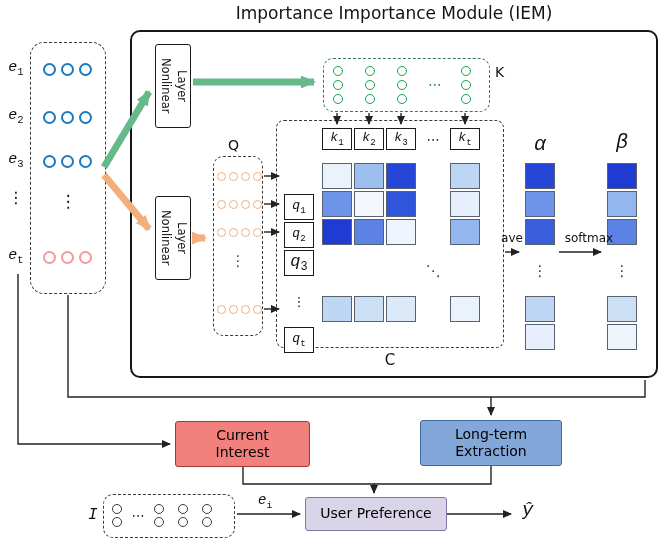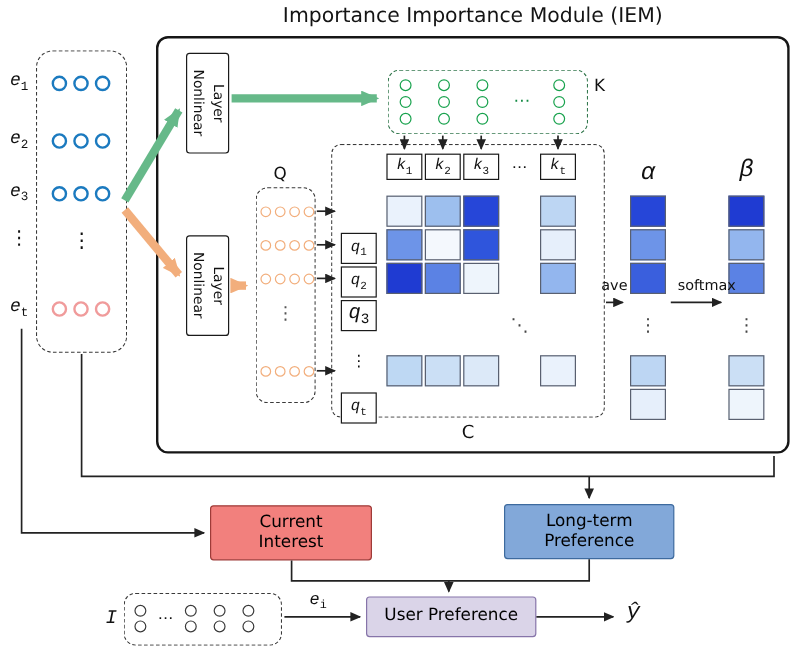--- a/index.html
+++ b/index.html
@@ -218,21 +218,21 @@
       <div style="height: 26px; margin-bottom: 2px; background: rgb(238, 245, 252); border: 1px solid rgb(89, 96, 112);"></div>
     </div>
 
   <div class="abs small-lab" style="left:498px;top:231px;width:28px;">ave</div>
   <div class="abs small-lab" style="left:554px;top:231px;width:70px;">softmax</div>
 
   <div class="stage" style="left:175px;top:421px;width:135px;height:46px;background:#F2807D;border:1.5px solid #9E3B38;">
     <span style="max-width:74px;display:inline-block;">Current Interest</span>
   </div>
   <div class="stage" style="left:420px;top:420px;width:142px;height:46px;background:#82A8D9;border:1.5px solid #3D6A9E;">
-    <span style="max-width:84px;display:inline-block;">Long-term Preference</span>
+    <span style="max-width:84px;display:inline-block;">Long-term Extraction</span>
   </div>
   <div class="stage" style="left:305px;top:497px;width:142px;height:34px;background:#DAD4E8;border:1.5px solid #8674A9;">
     <span>User Preference</span>
   </div>
 
   <div class="abs math" style="left:88px;top:506px;font-size:16px;">I</div>
   <div class="abs dashed" id="i-box" style="left:103px;top:494px;width:132px;height:44px;border-radius:10px;">
       <div style="position: absolute; left: 8px; top: 9px; display: flex; flex-direction: column; gap: 3px;">
         <span class="circ" style="width: 10px; height: 10px; border: 1.5px solid rgb(59, 59, 59);"></span>
         <span class="circ" style="width: 10px; height: 10px; border: 1.5px solid rgb(59, 59, 59);"></span>

